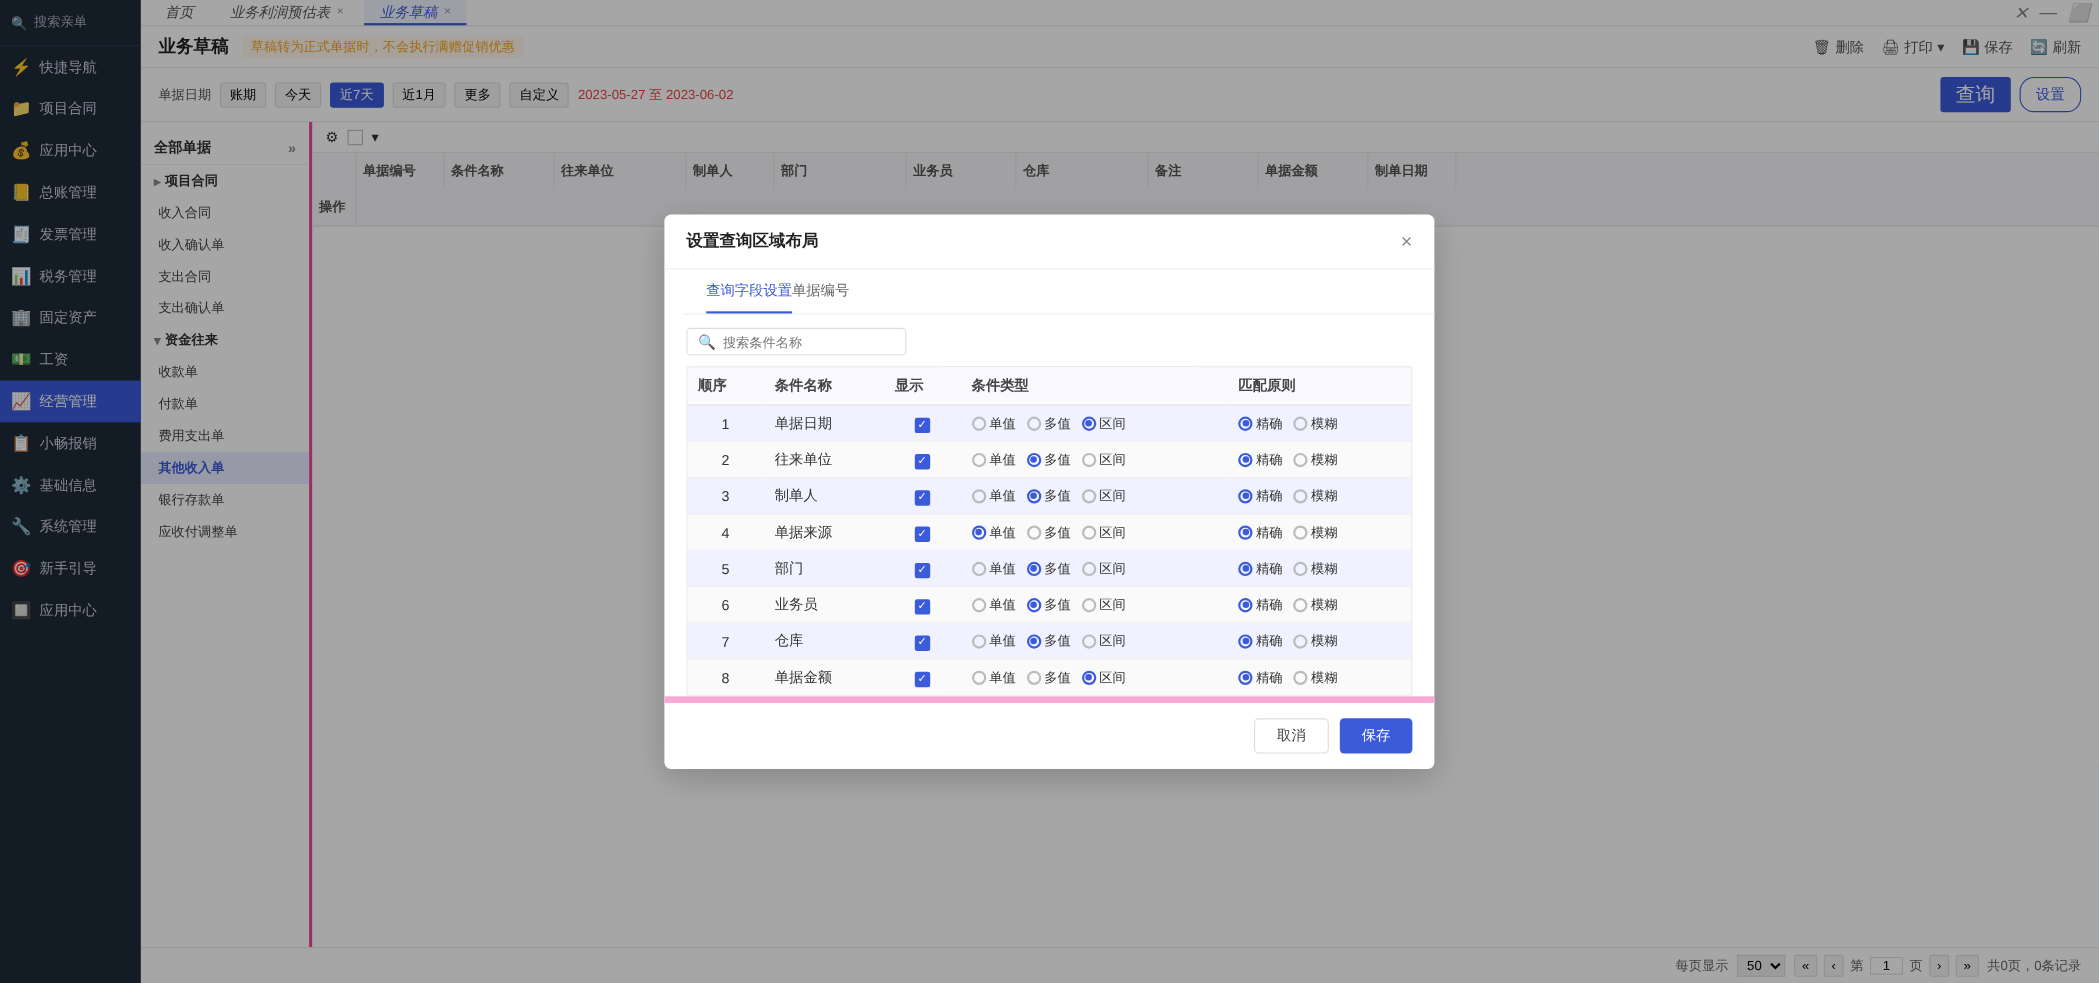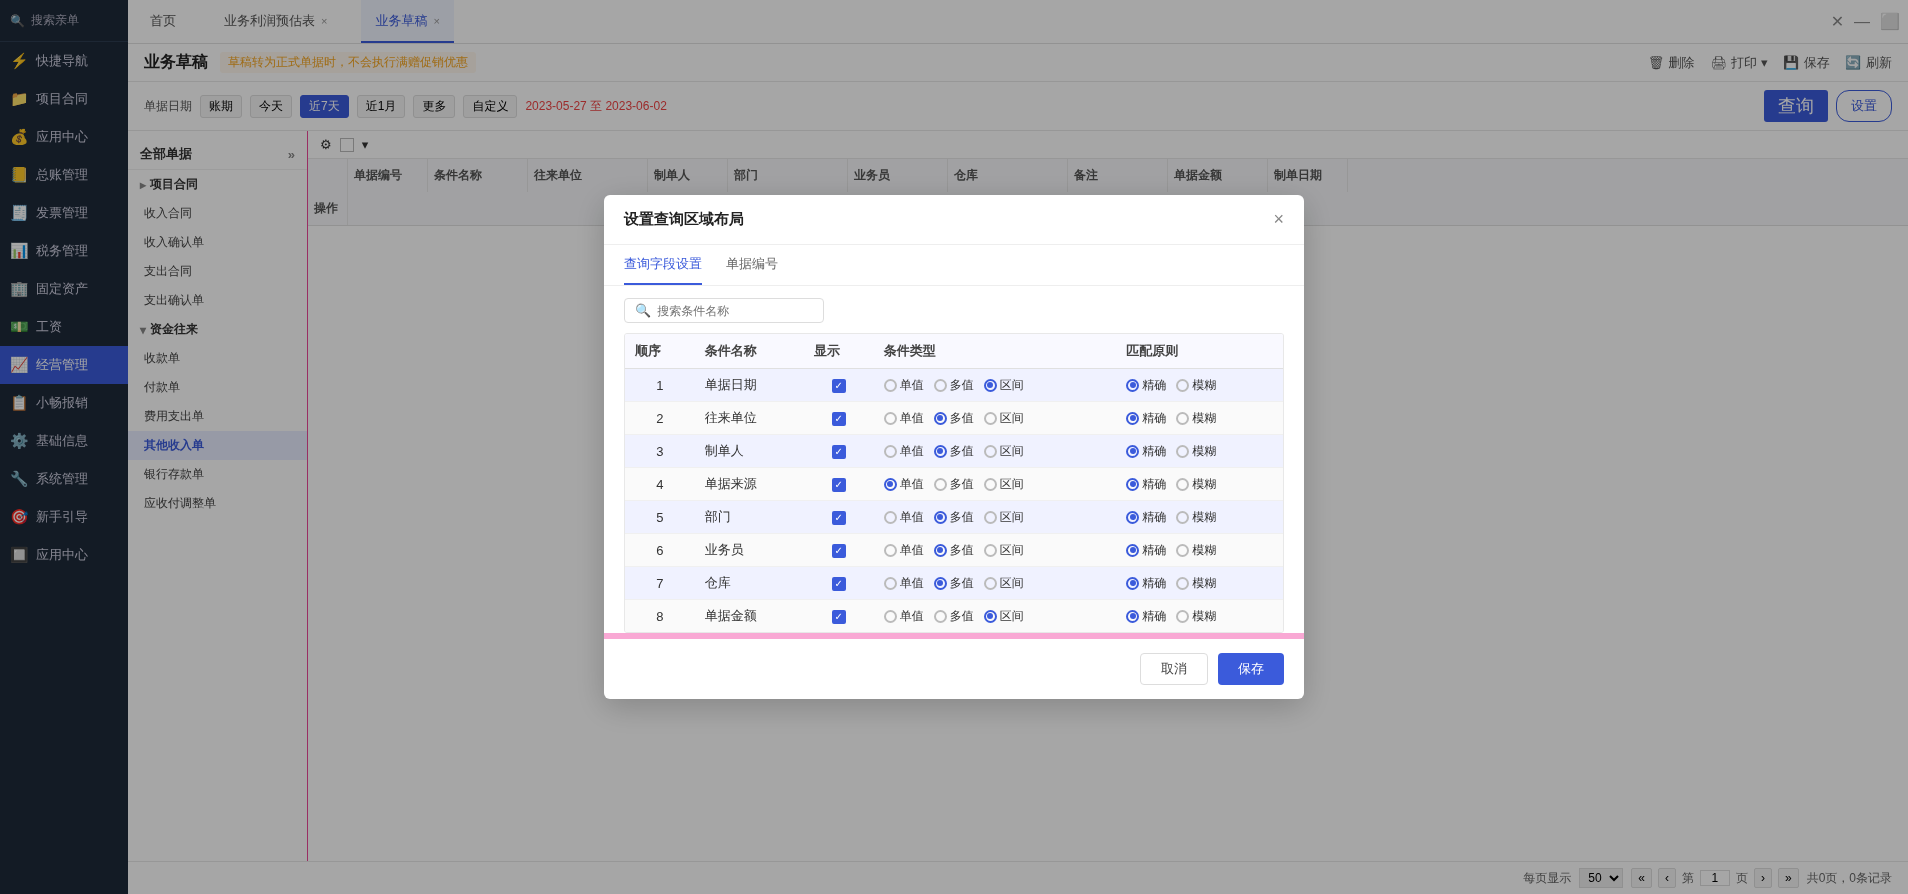--- a/index.html
+++ b/index.html
@@ -46,22 +46,23 @@
       overflow: hidden;
     }
 
     
     .tab-bar {
       display: flex;
       align-items: center;
       background: #fff;
       border-bottom: 1px solid #e0e0e0;
       padding: 0 8px;
-      height: 44px;
-      gap: 20px;
+      height: 24px;
+      gap: 5px;
+      font-style: italic;
     }
     .tab {
       display: flex;
       align-items: center;
       padding: 0 14px;
       height: 100%;
       font-size: 13px;
       color: #555;
       cursor: pointer;
       border-bottom: 2px solid transparent;
@@ -111,23 +112,23 @@
     
     .content-area {
       flex: 1;
       display: flex;
       background: #f5f6f8;
       overflow: hidden;
     }
 
     
     .left-panel {
-      width: 180px;
+      width: 156px;
       background: #fff;
-      border-right: 1px solid #ec4899;
+      border-right: 3px solid #ec4899;
       padding: 8px 0;
       flex-shrink: 0;
     }
     .panel-header {
       display: flex;
       align-items: center;
       padding: 6px 12px;
       font-weight: bold;
       font-size: 13px;
       border-bottom: 1px solid #f0f0f0;
@@ -230,21 +231,21 @@
       justify-content: space-between;
       padding: 14px 20px;
       border-bottom: 1px solid #eee;
     }
     .dialog-title { font-size: 15px; font-weight: bold; color: #222; }
     .dialog-close { cursor: pointer; color: #888; font-size: 18px; }
     .dialog-tabs {
       display: flex;
       padding: 0 20px;
       border-bottom: 1px solid #eee;
-      gap: 24px;
+      margin-left: 18px;
     }
     .dialog-tab {
       padding: 10px 0;
       cursor: pointer;
       font-size: 13px;
       color: #666;
       border-bottom: 2px solid transparent;
     }
     .dialog-tab.active {
       color: #3b5bdb;

